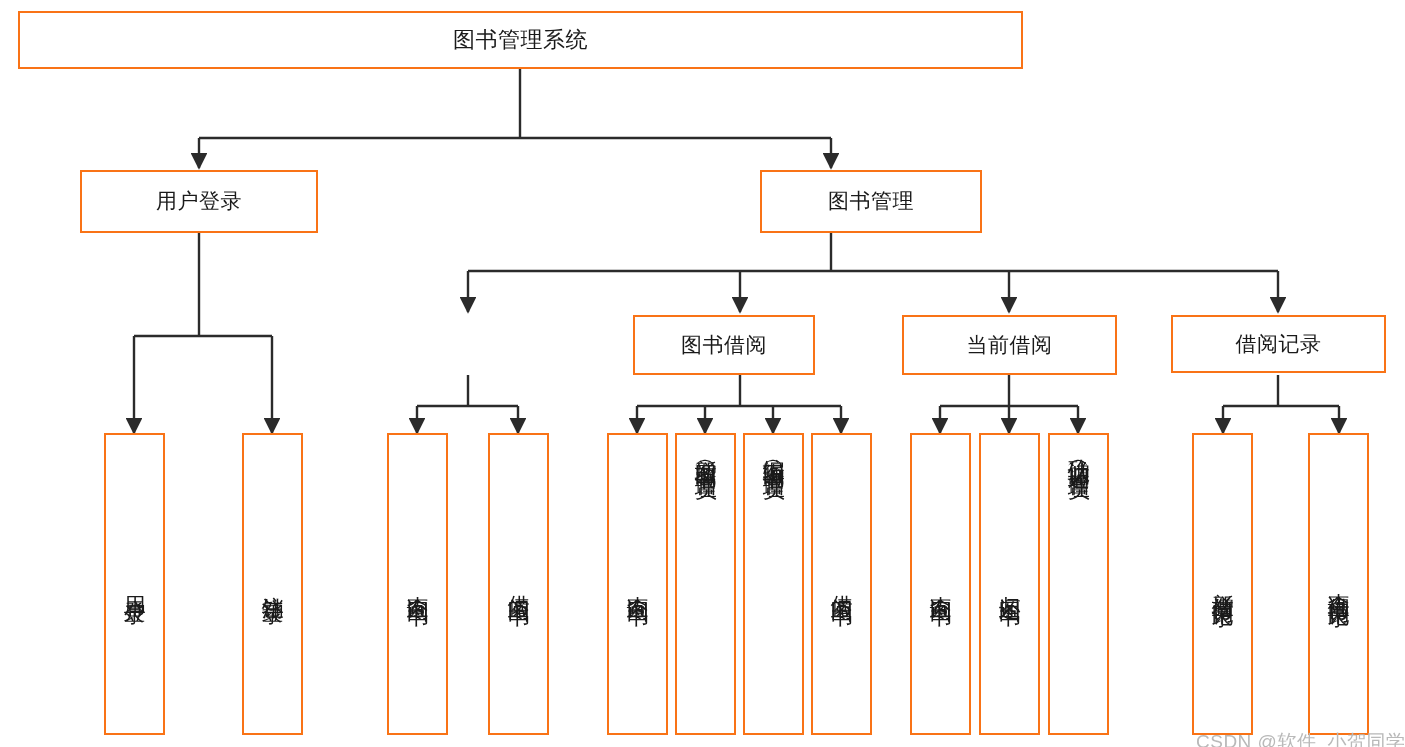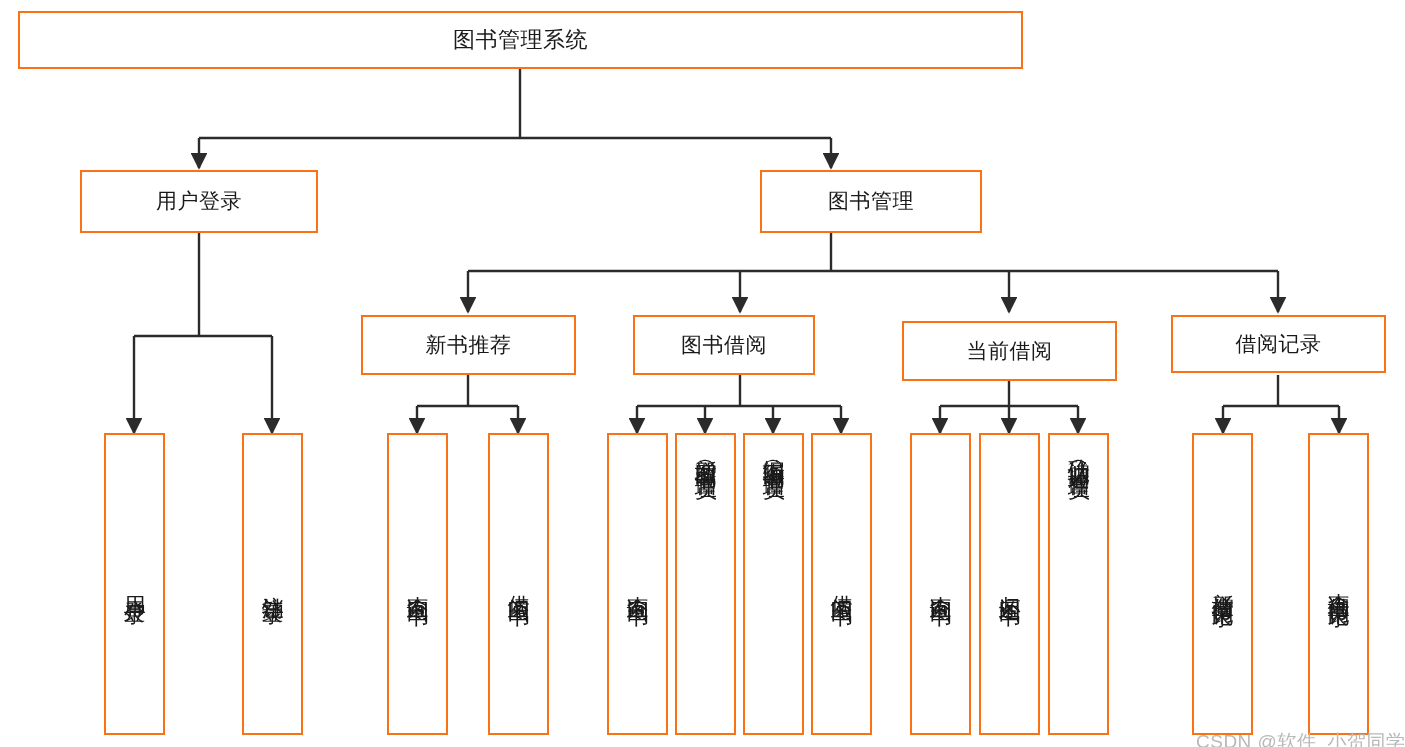--- a/index.html
+++ b/index.html
@@ -134,27 +134,24 @@
     <span class="lbl">图书管理系统</span>
   </div>
 
   <div class="node horiz" style="left:80px; top:170px; width:238px; height:63px;">
     <span class="lbl">用户登录</span>
   </div>
   <div class="node horiz" style="left:712px; top:170px; width:222px; height:63px;margin-left:48px;">
     <span class="lbl">图书管理</span>
   </div>
 
-  <div class="node horiz" style="left:361px; top:315px; width:215px; height:60px;">
-    <span class="lbl">新书推荐</span>
-  </div>
   <div class="node horiz" style="left:633px; top:315px; width:182px; height:60px;">
     <span class="lbl">图书借阅</span>
   </div>
-  <div class="node horiz" style="left:902px; top:315px; width:215px; height:60px;margin-top:6px;">
+  <div class="node horiz" style="left:902px; top:315px; width:215px; height:60px;">
     <span class="lbl">当前借阅</span>
   </div>
   <div class="node horiz" style="left:1171px; top:315px; width:215px; height:58px;">
     <span class="lbl">借阅记录</span>
   </div>
 
   <div class="node vert midpos" style="left:104px; top:433px; width:61px; height:302px;">
     <span class="lbl">用户登录</span>
   </div>
   <div class="node vert midpos" style="left:242px; top:433px; width:61px; height:302px;">

